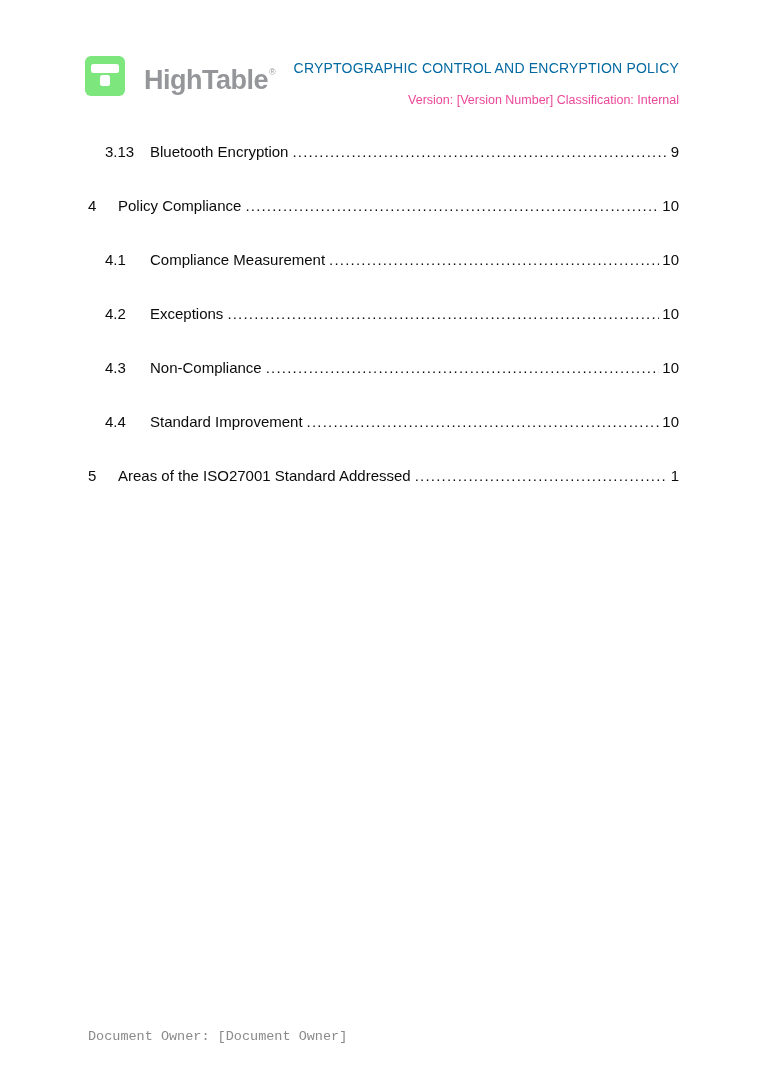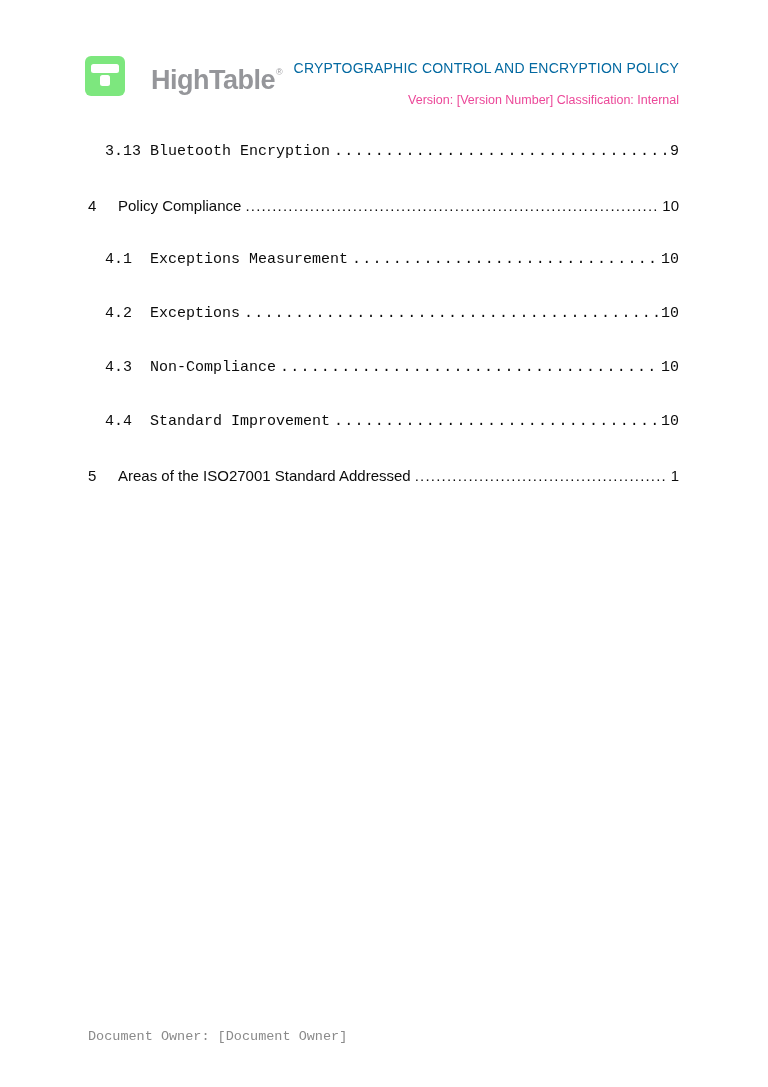--- a/index.html
+++ b/index.html
@@ -19,21 +19,21 @@
     top: 52px;
     left: 85px;
     right: 89px;
     display: flex;
     justify-content: space-between;
     align-items: flex-start;
   }
   .logo {
     display: flex;
     align-items: center;
-    gap: 26px;
+    gap: 19px;
   }
   .logo-mark {
     position: relative;
     width: 40px;
     height: 40px;
     background: #7DE77E;
     border-radius: 6px;
     flex: none;
   }
   .logo-mark .bar-h {
@@ -94,21 +94,21 @@
     align-items: baseline;
     font-size: 15px;
     color: #0b0b0b;
     height: 20px;
     margin-bottom: 34px;
     white-space: nowrap;
     cursor: pointer;
   }
   .toc-row .num { flex: none; }
   .toc-row.lvl1 .num { width: 30px; }
-  .toc-row.lvl2 { padding-left: 17px; font-family: Liberation Mono, monospace; }
+  .toc-row.lvl2 { padding-left: 17px; }
   .toc-row.lvl2 .num { width: 45px; }
   .toc-row .title { flex: none; }
   .toc-row .leader {
     flex: 1;
     overflow: hidden;
     margin: 0 3px 0 4px;
     min-width: 0;
   }
   .toc-row .leader::after {
     content: "....................................................................................................................................................................";
@@ -163,21 +163,21 @@
 
     <div class="toc-row lvl1">
       <span class="num">4</span>
       <span class="title">Policy Compliance</span>
       <span class="leader"></span>
       <span class="pg">10</span>
     </div>
 
     <div class="toc-row lvl2">
       <span class="num">4.1</span>
-      <span class="title">Exceptions Measurement</span>
+      <span class="title">Compliance Measurement</span>
       <span class="leader"></span>
       <span class="pg">10</span>
     </div>
 
     <div class="toc-row lvl2">
       <span class="num">4.2</span>
       <span class="title">Exceptions</span>
       <span class="leader"></span>
       <span class="pg">10</span>
     </div>

